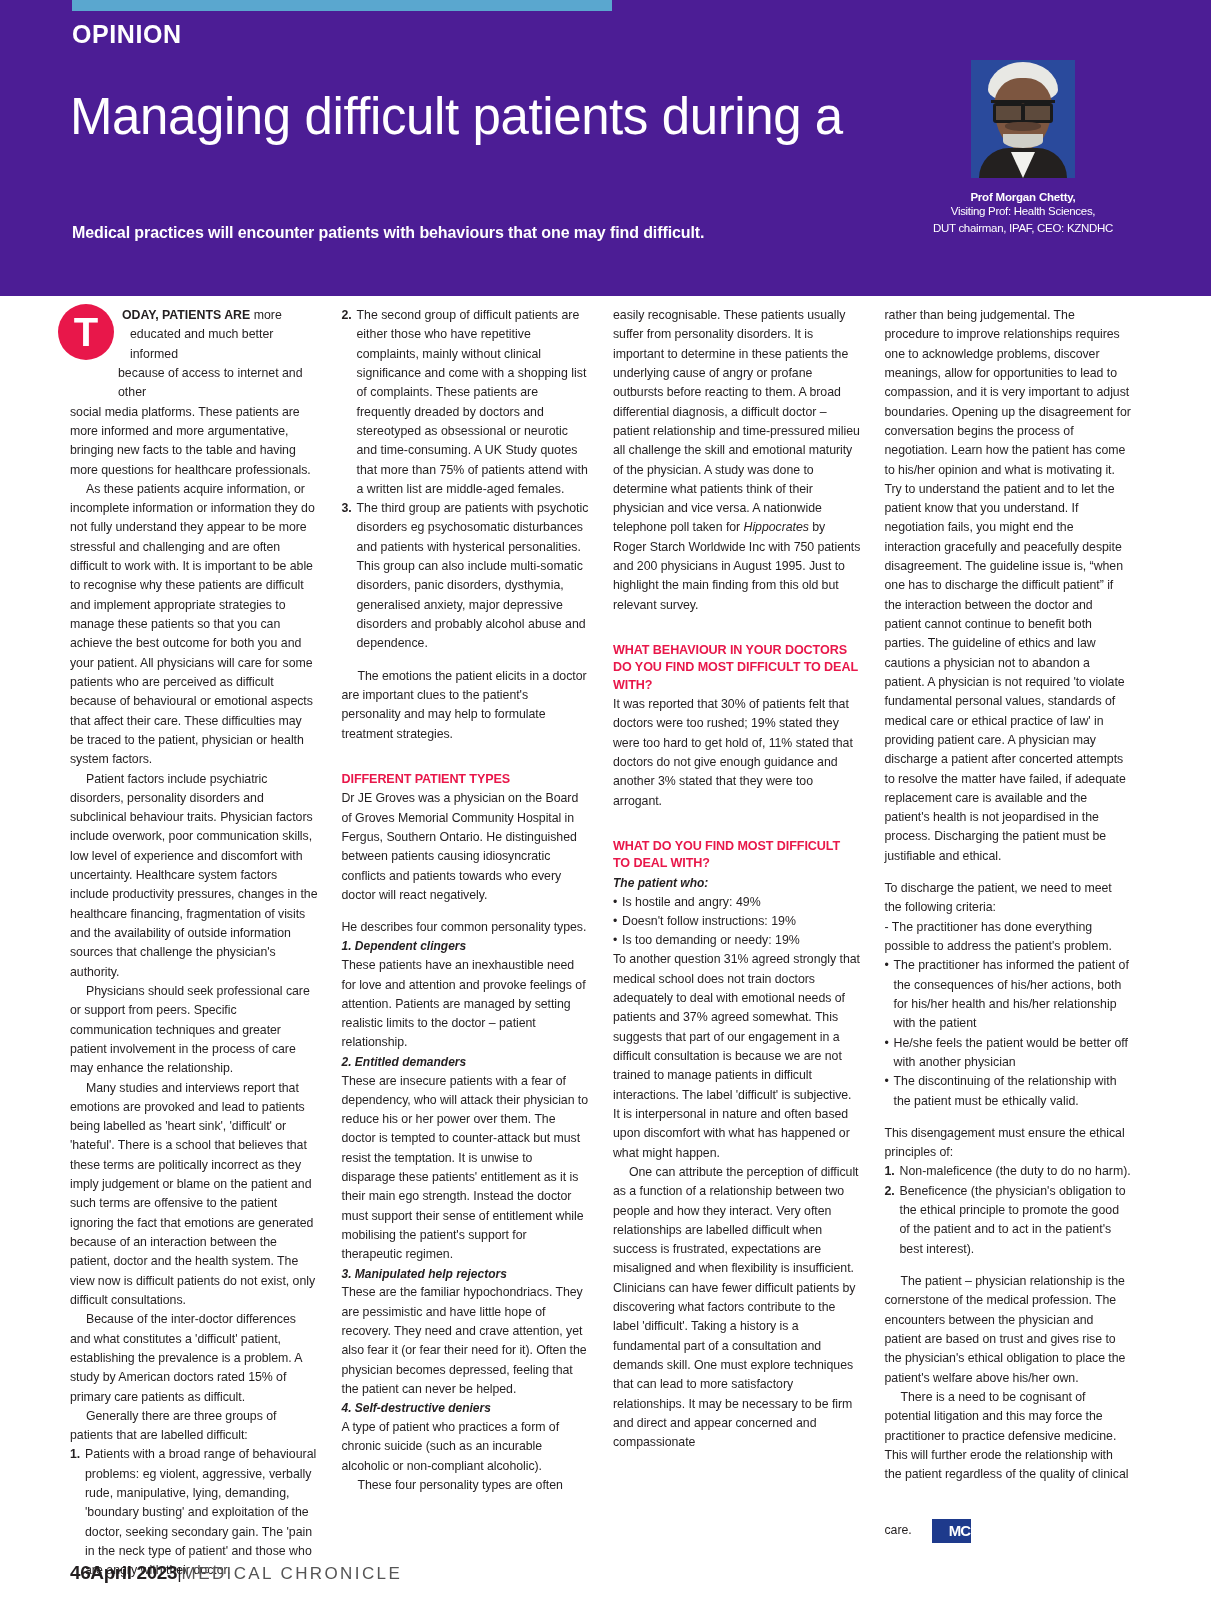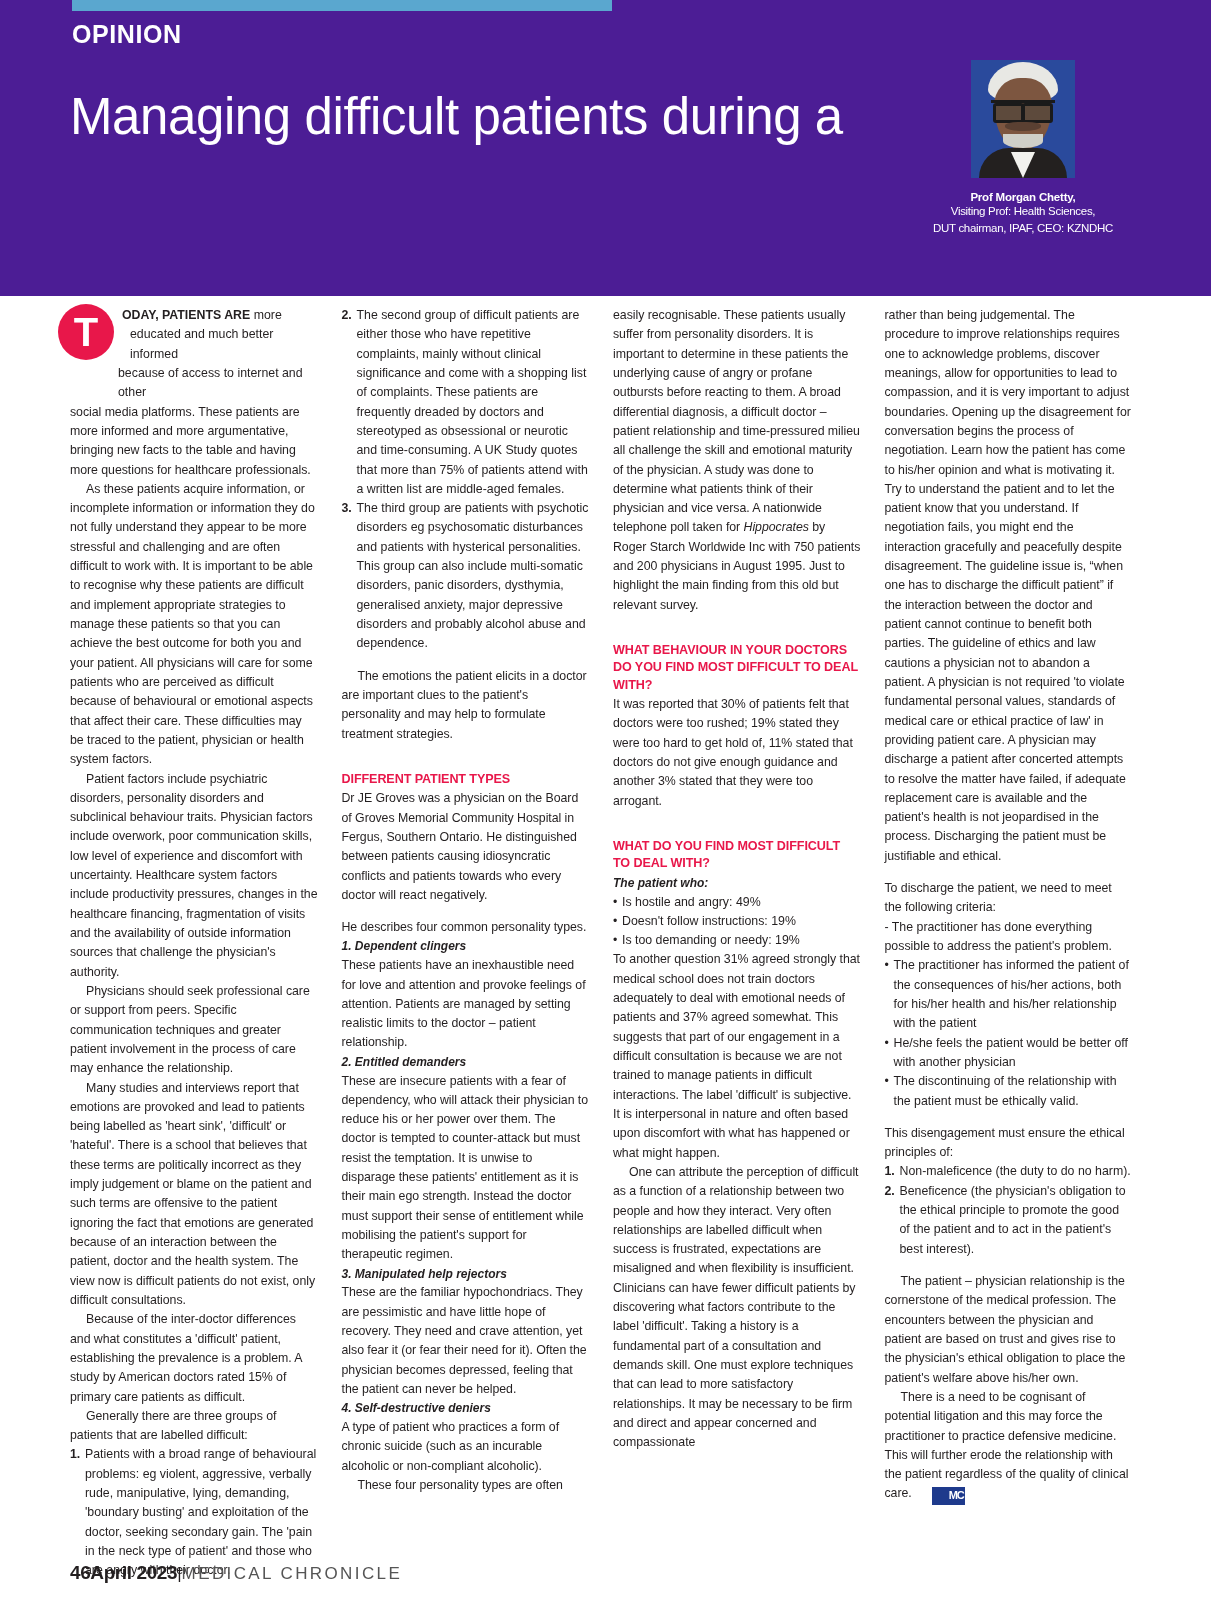--- a/index.html
+++ b/index.html
@@ -233,24 +233,25 @@
   .bullet .t { flex: 1; }
 
   .dash { font-size: 12.35px; line-height: 1.565; color: #231f20; }
 
   .spacer-sm { height: 13px; }
 
   .endmark {
     display: inline-block;
     vertical-align: -2px;
     margin-left: 4px;
-    font-size: 11px;
+    font-size: 15px;
     font-weight: bold;
     color: #e8174a;
     letter-spacing: -1px;
+    margin-top: 35px;
   }
   .endmark .mcbox {
     display: inline-block;
     background: #1e3a8c;
     color: #ffffff;
     padding: 0 1px;
   }
 
   
   .footer {
@@ -282,20 +283,21 @@
     letter-spacing: 2.4px;
   }
 </style>
 </head>
 <body>
 
 <div class="banner">
   <div class="banner-top-accent"></div>
   <div class="kicker">OPINION</div>
   <div class="headline-1">Managing difficult patients during a</div>
+  <div class="standfirst">Medical practices will encounter patients with behaviours that one may find difficult.</div>
 
   <div class="author-block">
     <div class="author-photo">
       <div class="ap-hair"></div>
       <div class="ap-face"></div>
       <div class="ap-glasses"></div>
       <div class="ap-mous"></div>
       <div class="ap-beard"></div>
       <div class="ap-suit"></div>
       <div class="ap-shirt"></div>

